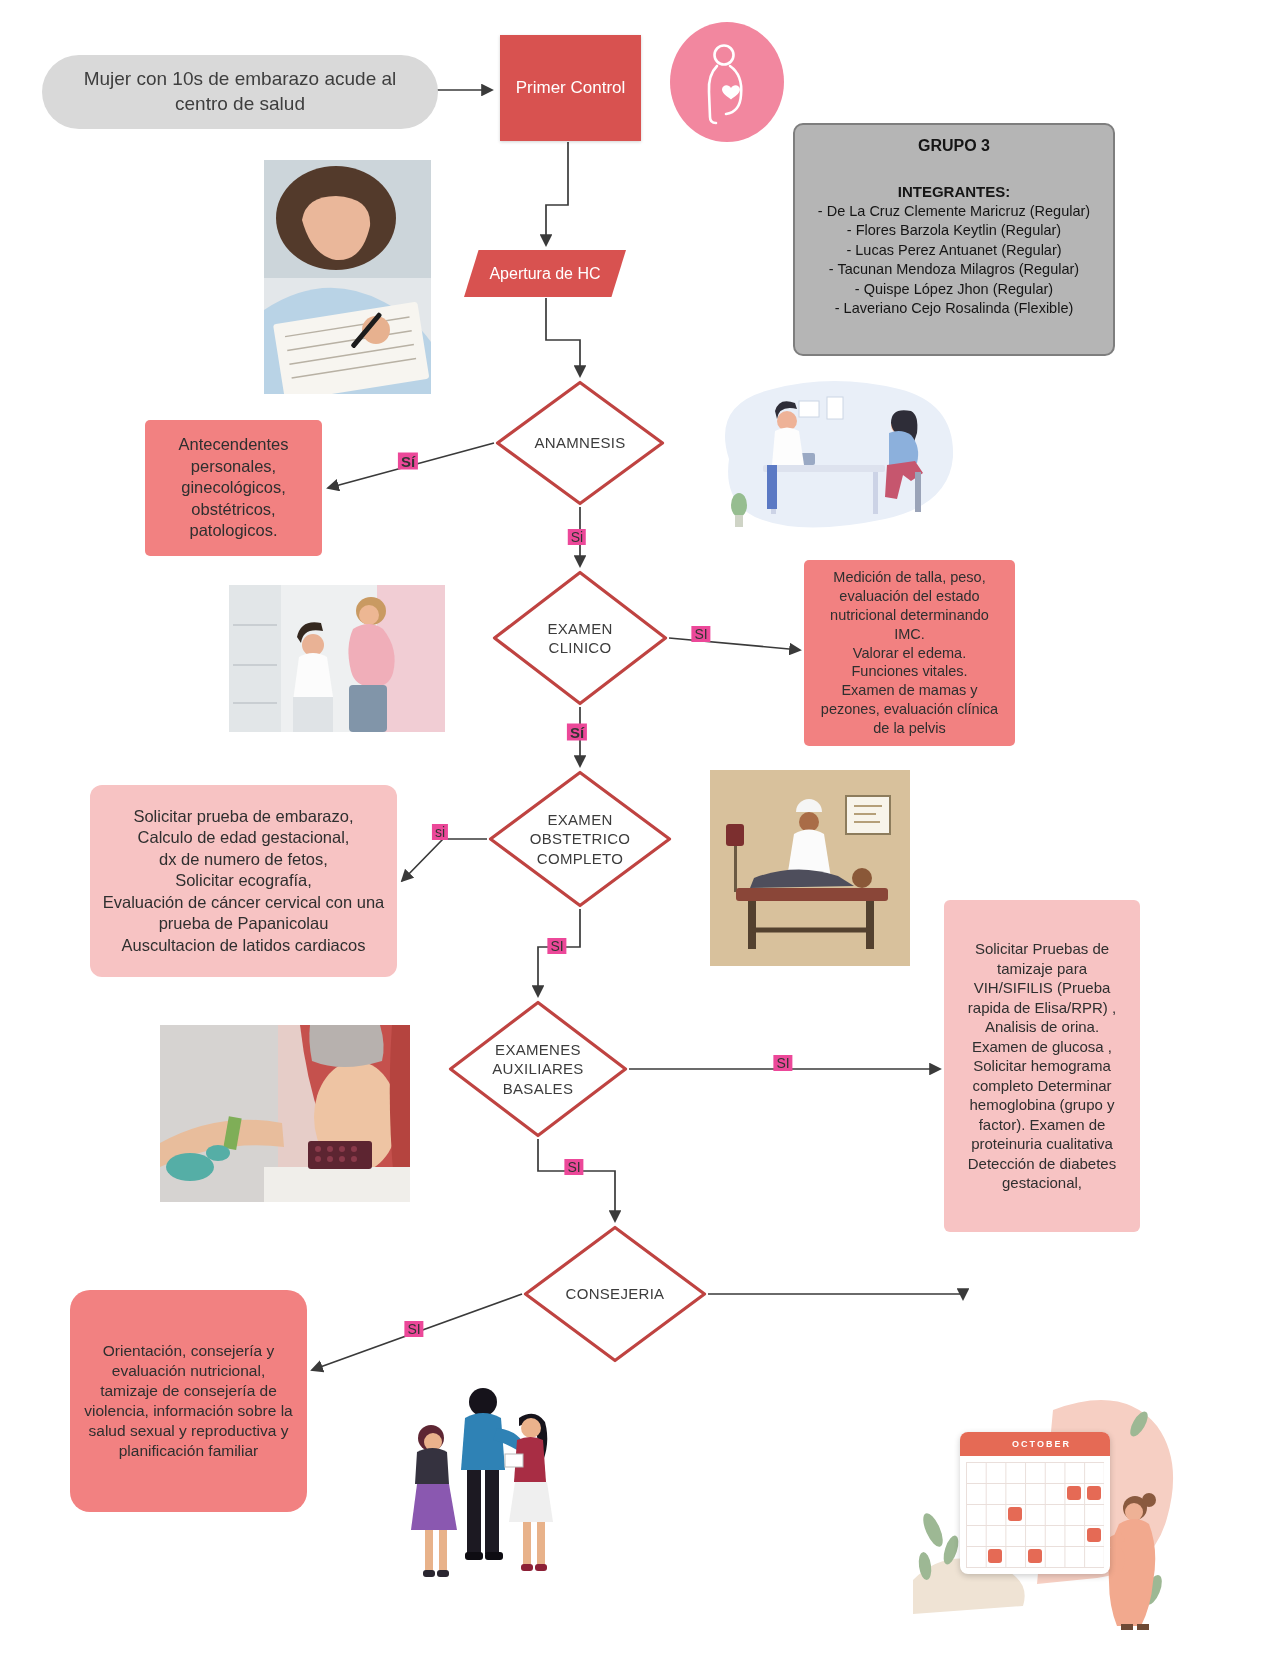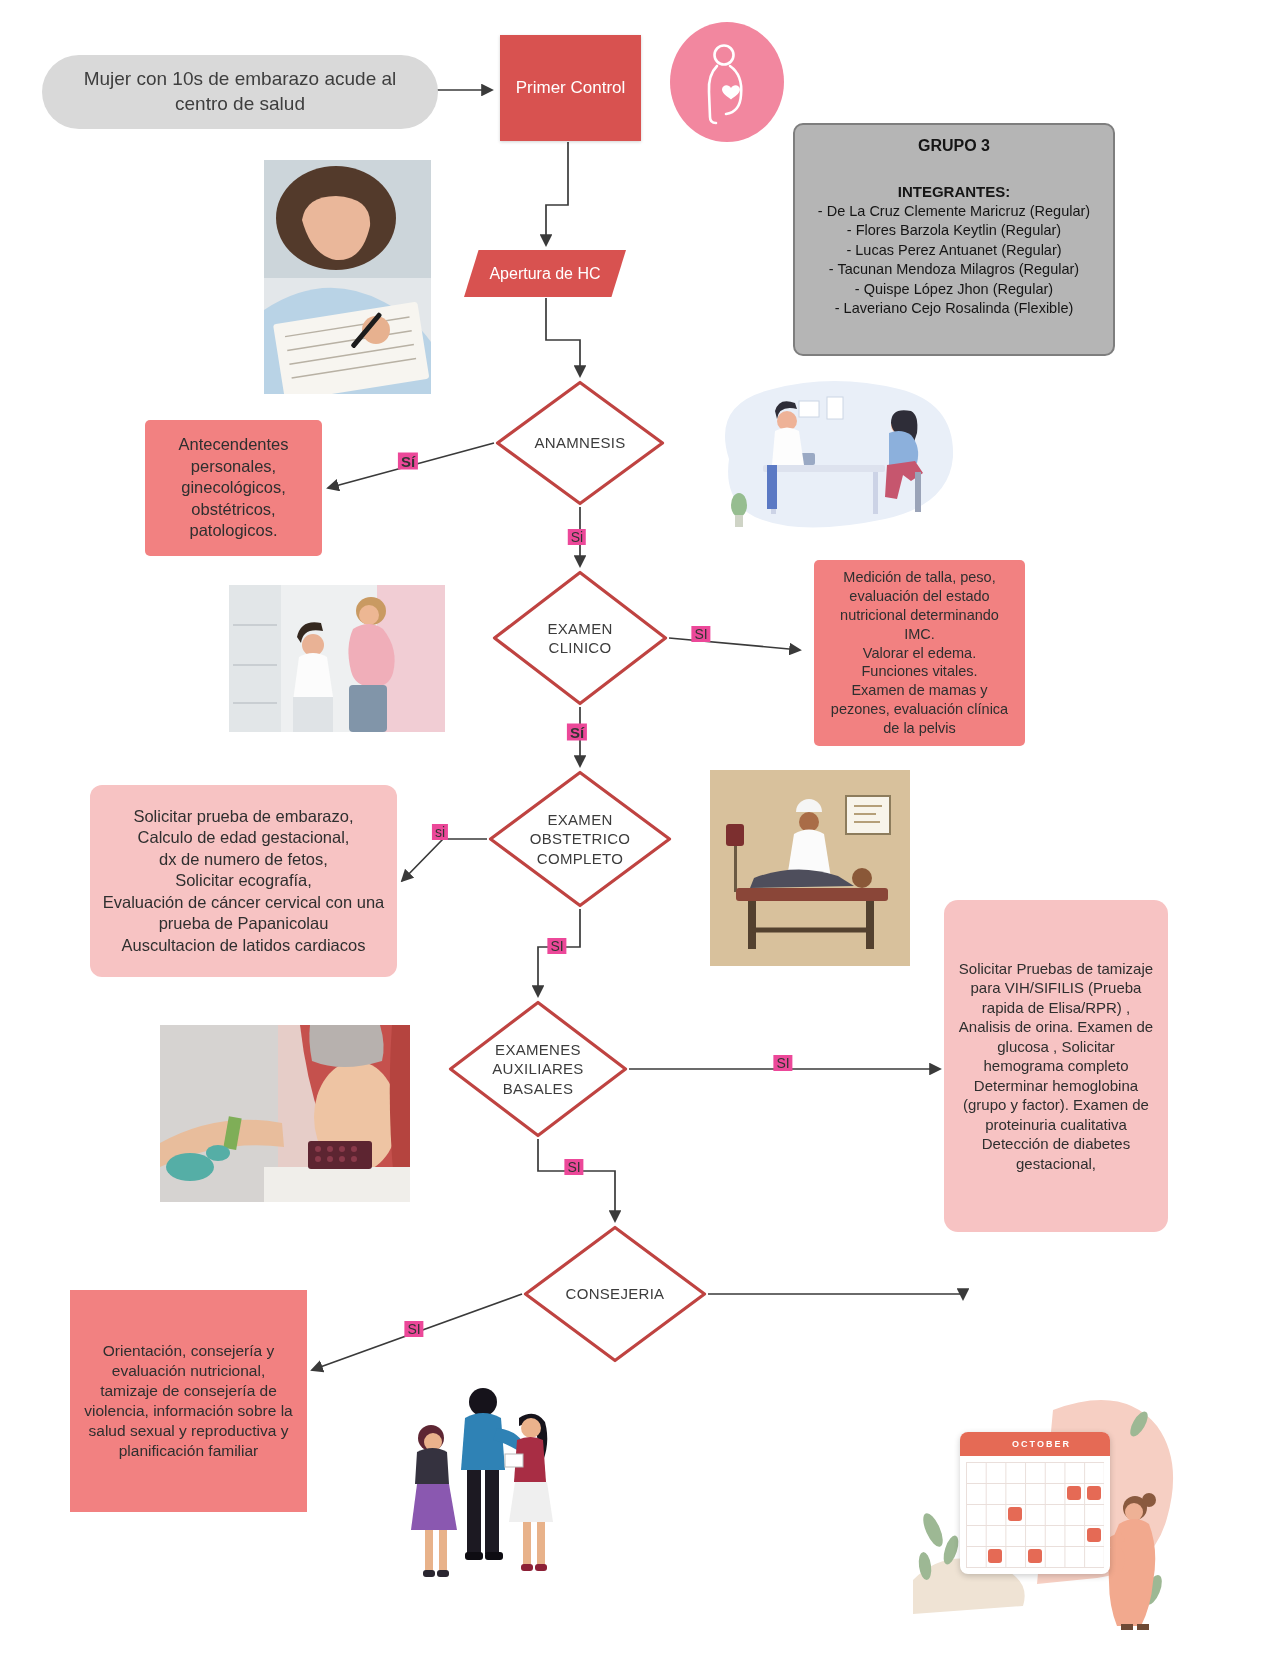--- a/index.html
+++ b/index.html
@@ -186,21 +186,21 @@
       <circle cx="140" cy="30" r="10" fill="#edb793"></circle>
       <path d="M124 44 q16 -10 30 0 q16 20 10 44 q-4 14 -20 14 q-18 0 -22 -16 q-6 -24 2 -42 z" fill="#f0aeb9"></path>
       <rect x="120" y="100" width="38" height="47" rx="4" fill="#8195a9"></rect>
       <circle cx="84" cy="60" r="11" fill="#e9b295"></circle>
       <path d="M72 58 q2 -16 22 -12 l-2 -8 q-20 -4 -24 14 z" fill="#34281f"></path>
       <path d="M70 72 q14 -8 28 0 l6 40 l-40 4 z" fill="#fcfcfc"></path>
       <rect x="64" y="112" width="40" height="35" fill="#dfe3e6"></rect>
     </svg>
   </div>
 
-  <div class="pinkbox salmon" style="left:804px;top:560px;width:211px;height:186px;font-size:14.5px;margin-left:10px;">
+  <div class="pinkbox salmon" style="left:804px;top:560px;width:211px;height:186px;font-size:14.5px;">
     <span>Medición de talla, peso, evaluación del estado nutricional determinando IMC.
 Valorar el edema.
 Funciones vitales.
 Examen de mamas y pezones, evaluación clínica de la pelvis</span>
   </div>
 
   <div class="diamond" style="left:488px;top:770px;width:184px;height:138px;">
     <svg viewBox="0 0 184 138">
         <polygon points="92,2.5 181.5,69 92,135.5 2.5,69" fill="#fff" stroke="#bf4341" stroke-width="3.2" stroke-linejoin="round"></polygon>
       </svg>
@@ -266,33 +266,33 @@
           <circle cx="182" cy="124" r="3"></circle>
           <circle cx="194" cy="124" r="3"></circle>
         <circle cx="158" cy="134" r="3"></circle>
           <circle cx="170" cy="134" r="3"></circle>
           <circle cx="182" cy="134" r="3"></circle>
           <circle cx="194" cy="134" r="3"></circle>
       </g>
     </svg>
   </div>
 
-  <div class="pinkbox lightpink" style="left:944px;top:900px;width:224px;height:332px;font-size:15px;border-radius:14px;">
+  <div class="pinkbox lightpink" style="left:944px;top:900px;width:196px;height:332px;font-size:15px;border-radius:6px;">
     <span>Solicitar Pruebas de tamizaje para VIH/SIFILIS (Prueba rapida de Elisa/RPR) , Analisis de orina. Examen de glucosa , Solicitar hemograma completo Determinar hemoglobina (grupo y factor). Examen de proteinuria cualitativa
 Detección de diabetes gestacional,</span>
   </div>
 
   <div class="diamond" style="left:523px;top:1225px;width:184px;height:138px;">
     <svg viewBox="0 0 184 138">
         <polygon points="92,2.5 181.5,69 92,135.5 2.5,69" fill="#fff" stroke="#bf4341" stroke-width="3.2" stroke-linejoin="round"></polygon>
       </svg>
     <div class="dlabel">CONSEJERIA</div>
   </div>
 
-  <div class="pinkbox salmon" style="left:70px;top:1290px;width:237px;height:222px;font-size:15.5px;border-radius:0;">
+  <div class="pinkbox salmon" style="left:70px;top:1290px;width:237px;height:222px;font-size:15.5px;border-radius:20px;">
     <span>Orientación, consejería y evaluación nutricional, tamizaje de consejería de violencia, información sobre la salud sexual y reproductiva y planificación familiar</span>
   </div>
 
 
   <div class="illo" style="left:393px;top:1358px;width:178px;height:234px;">
     <svg viewBox="0 0 178 234">
       <circle cx="38" cy="80" r="13" fill="#5e2633"></circle>
       <circle cx="40" cy="84" r="9" fill="#eab28c"></circle>
       <path d="M24 94 q16 -8 30 0 l2 32 h-34 z" fill="#35323f"></path>
       <path d="M24 126 h32 l8 46 h-46 z" fill="#8a58b0"></path>

